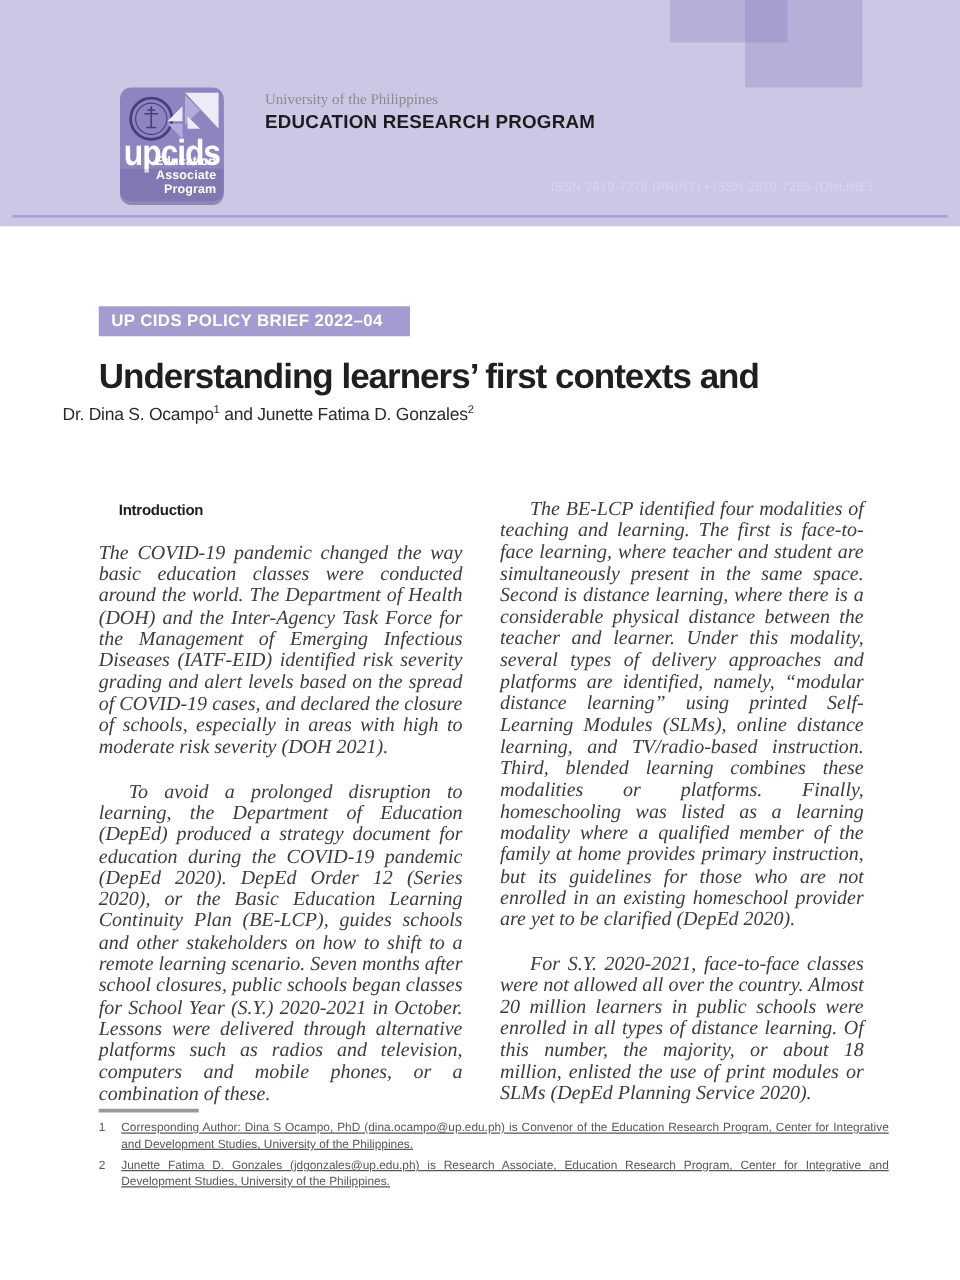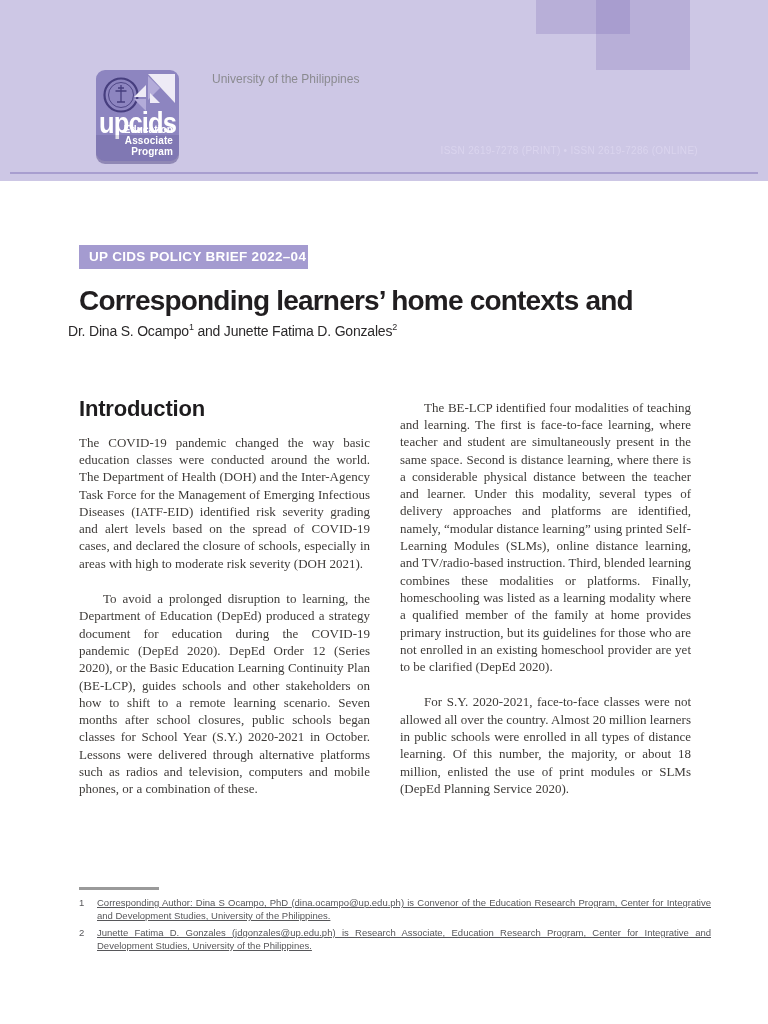--- a/index.html
+++ b/index.html
@@ -48,69 +48,70 @@
     border-radius: 0 0 9px 9px;
   }
   .logo-program {
     position: absolute; right: 6px; bottom: 4px;
     color: #ffffff; font-weight: bold; font-size: 10px; line-height: 11px;
     text-align: right; letter-spacing: 0.1px;
   }
 
   
   .header-text { position: absolute; left: 212px; top: 72px; }
-  .org-line { color: #8b8b90; font-size: 12px; line-height: 14.5px; }
+  .org-line { color: #8b8b90; font-size: 12px; line-height: 14.5px; font-family: Liberation Serif, serif; }
   .program-name {
     color: #1c1c1e; font-weight: bold; font-size: 15px; letter-spacing: 0.2px;
     margin-top: 2px;
   }
   .banner-title {
     color: #ffffff; font-weight: bold; font-size: 36px; letter-spacing: 3px;
     margin-top: 1px; white-space: nowrap;
   }
   .issn-line {
     position: absolute; right: 70px; top: 145px;
     color: #dad4ee; font-size: 10px; letter-spacing: 0.3px;
   }
 
   
   .series-badge {
     display: inline-block;
     margin: 64px 0 0 79px;
-    padding: 4px 2px 5px 10px;
+    padding: 4px 22px 5px 10px;
     background: #a49bd0;
     color: #ffffff; font-weight: bold; font-size: 13.5px; letter-spacing: 0.3px;
   }
   .page-title {
     margin: 14px 0 0 79px; width: 660px;
     color: #211e20; font-weight: bold; font-size: 28px; line-height: 35px;
     letter-spacing: -0.8px;
   }
   .authors-line {
-    margin: 4px 0 0 68px;
+    margin: 4px 0 0 50px;
     color: #2b292a; font-size: 14px; letter-spacing: -0.2px;
   }
   .authors-line sup { font-size: 9px; }
 
   
   .columns {
     display: flex; gap: 30px;
     margin: 60px 0 0 79px; width: 612px;
   }
   .col { width: 291px; }
   .section-heading {
-    color: #1e1c1e; font-weight: bold; font-size: 22px; letter-spacing: -0.2px;
-    margin: 0 0 16px 0; line-height: 19px;
+    color: #1e1c1e; font-weight: bold; font-size: 12px; letter-spacing: -0.2px;
+    margin: 0 0 16px 16px; line-height: 19px;
   }
   .col p {
     font-family: "Liberation Serif", serif;
-    font-size: 13px; line-height: 17.3px;
+    font-size: 16px; line-height: 17.3px;
     color: #3e3b38;
     text-align: justify;
     margin: 0 0 18px 0;
+    font-style: italic;
   }
   .col p.indent { text-indent: 24px; }
 
   
   .footnotes { position: absolute; left: 79px; right: 57px; top: 887px; }
   .footnote-rule { width: 80px; height: 3px; background: #9a9a9a; margin-bottom: 6px; }
   .fn { display: flex; color: #57575a; font-size: 9.5px; line-height: 13px; margin-bottom: 4px; }
   .fn-marker { width: 18px; flex: none; }
   .fn-text { flex: 1; text-align: justify; text-decoration: underline; }
 </style>
@@ -141,32 +142,33 @@
     <div class="logo-acronym">upcids</div>
     <div class="logo-band"></div>
     <div class="logo-program">
       <div>Education</div>
       <div>Associate Program</div>
     </div>
   </div>
 
   <div class="header-text">
     <div class="org-line">University of the Philippines</div>
+    <div class="program-name">EDUCATION RESEARCH PROGRAM</div>
   </div>
 
   <div class="issn-line">ISSN 2619-7278 (PRINT) • ISSN 2619-7286 (ONLINE)</div>
   <div class="header-rule"></div>
 </div>
 
 <div>
   <span class="series-badge">UP CIDS POLICY BRIEF 2022–04</span>
 </div>
 
 <div class="page-title">
-  <div>Corresponding learners’ home contexts and</div>
+  <div>Understanding learners’ first contexts and</div>
 </div>
 
 <div class="authors-line">
   <span>Dr. Dina S. Ocampo</span><sup>1</sup>
   <span> and Junette Fatima D. Gonzales</span><sup>2</sup>
 </div>
 
 <div class="columns">
   <div class="col">
     <div class="section-heading">Introduction</div>

